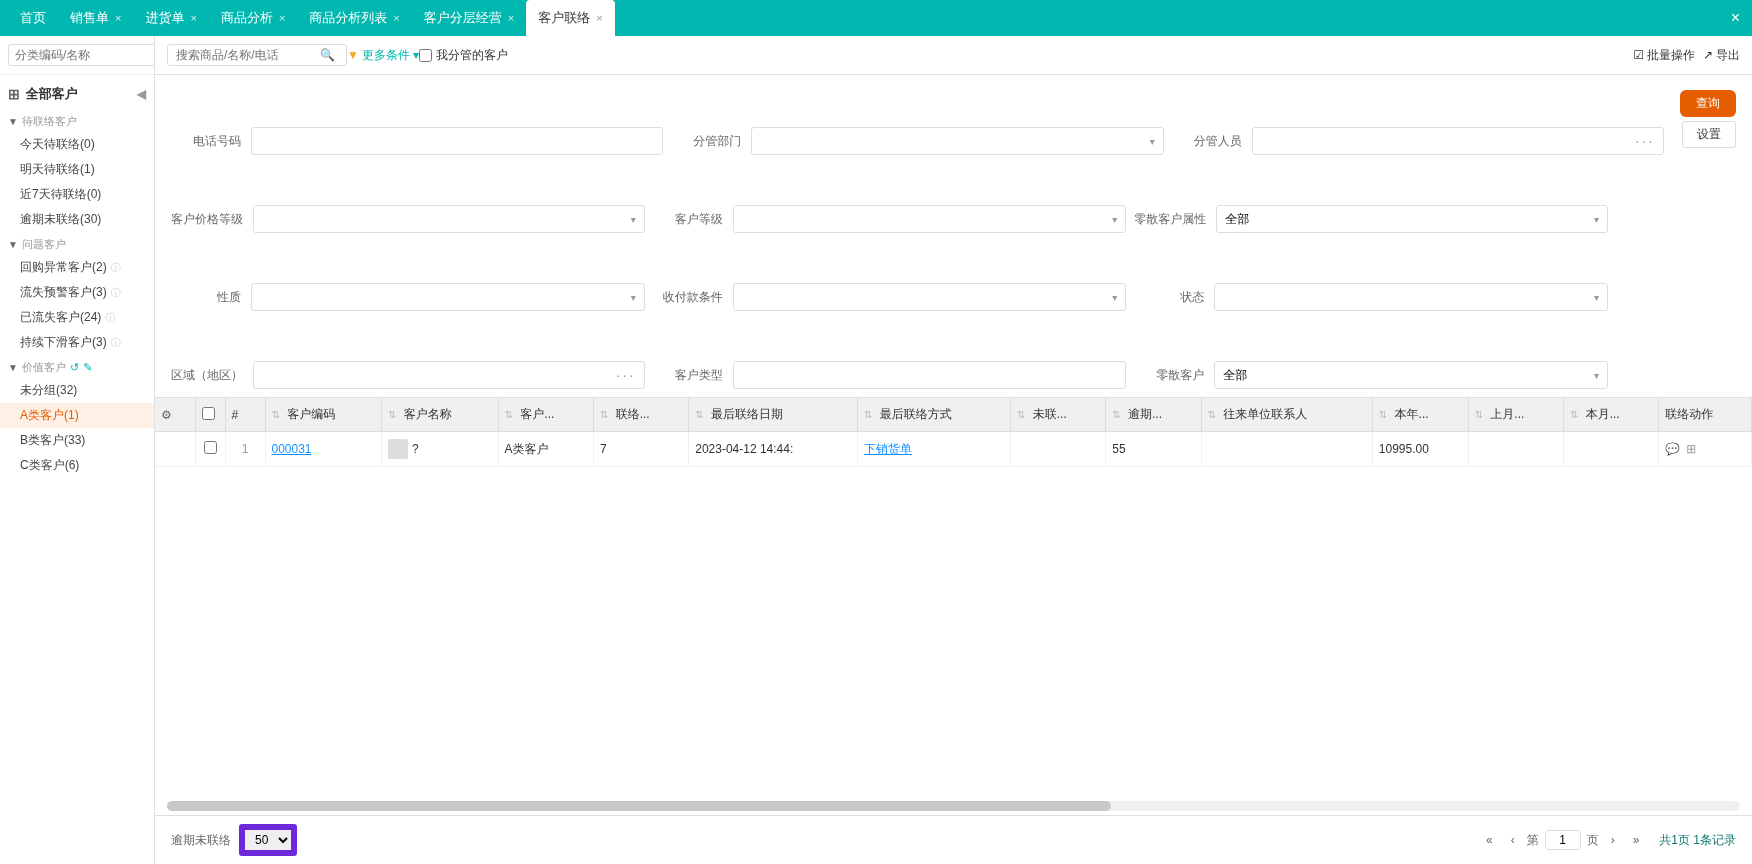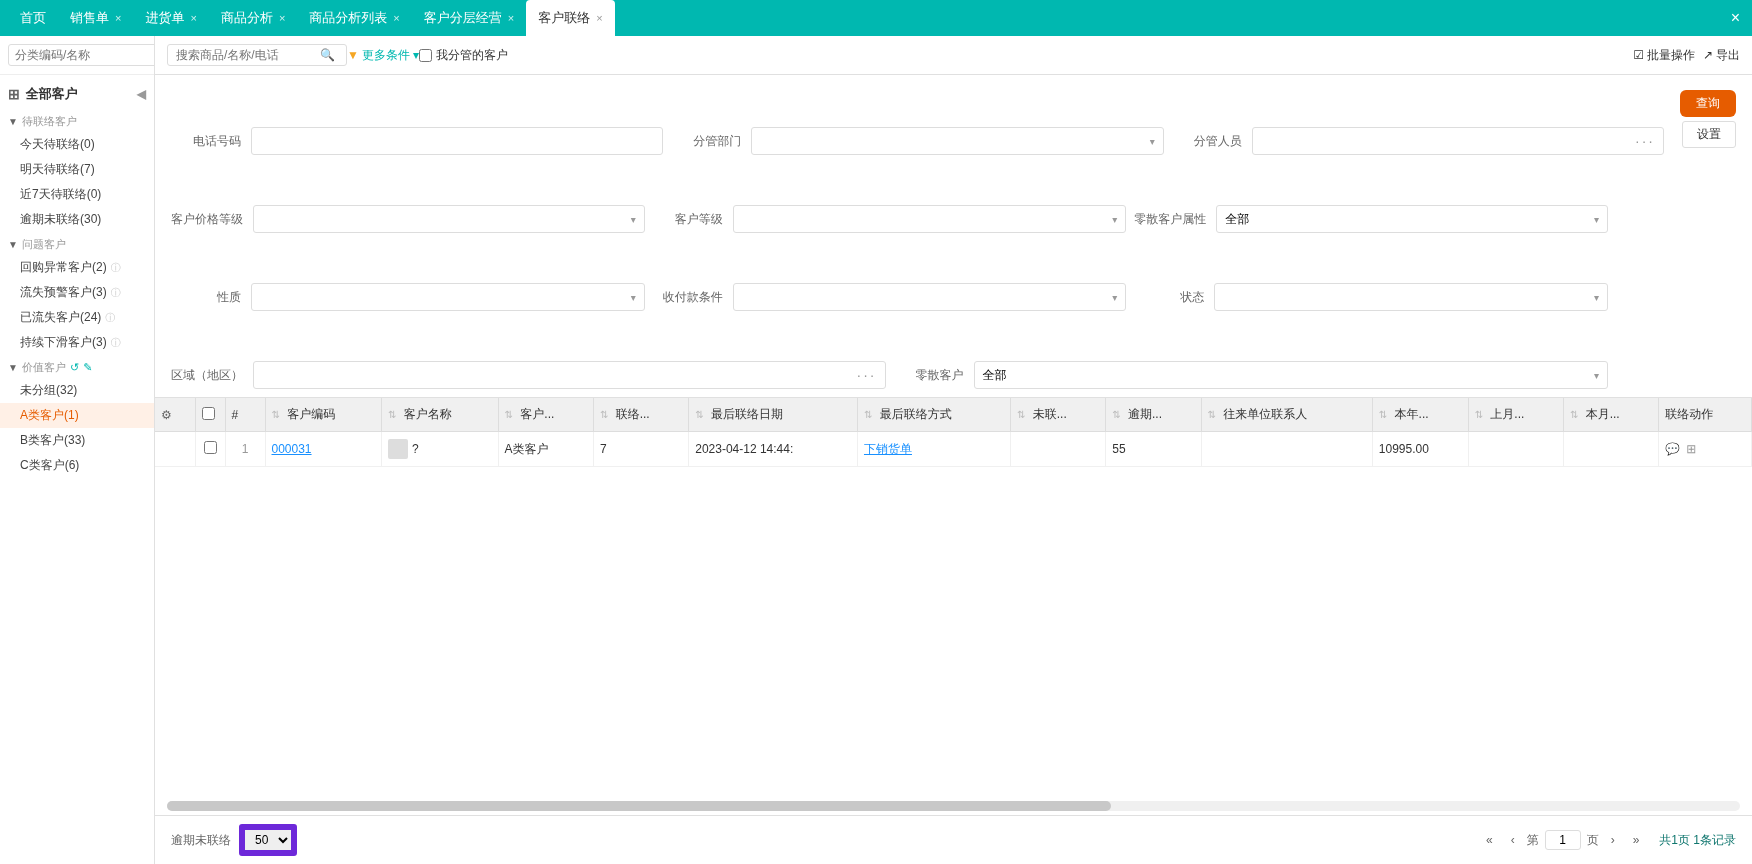--- a/index.html
+++ b/index.html
@@ -218,21 +218,21 @@
       </div>
 
       <div class="sidebar-group-label">
         <span class="tri">▼</span>
         <span>待联络客户</span>
       </div>
       <div class="sidebar-item">
         <span>今天待联络(0)</span>
       </div>
       <div class="sidebar-item">
-        <span>明天待联络(7)</span>
+        <span>明天待联络(1)</span>
       </div>
       <div class="sidebar-item">
         <span>近7天待联络(0)</span>
       </div>
       <div class="sidebar-item">
         <span>逾期未联络(30)</span>
       </div>
 
       <div class="sidebar-group-label">
         <span class="tri">▼</span>
@@ -382,20 +382,26 @@
         </div>
         <div style="width:120px;"></div>
       </div>
 
       <div class="adv-filter-row">
         <div class="filter-field">
           <label>区域（地区）</label>
           <div class="field-input">
             <span></span>
             <span class="dots">···</span>
+          </div>
+        </div>
+        <div class="filter-field">
+          <label>客户类型</label>
+          <div class="field-input">
+            <span></span>
           </div>
         </div>
         <div class="filter-field">
           <label>零散客户</label>
           <div class="field-input">
             <span>全部</span>
             <span class="chevron">▾</span>
           </div>
         </div>
         <div style="width:120px;"></div>

